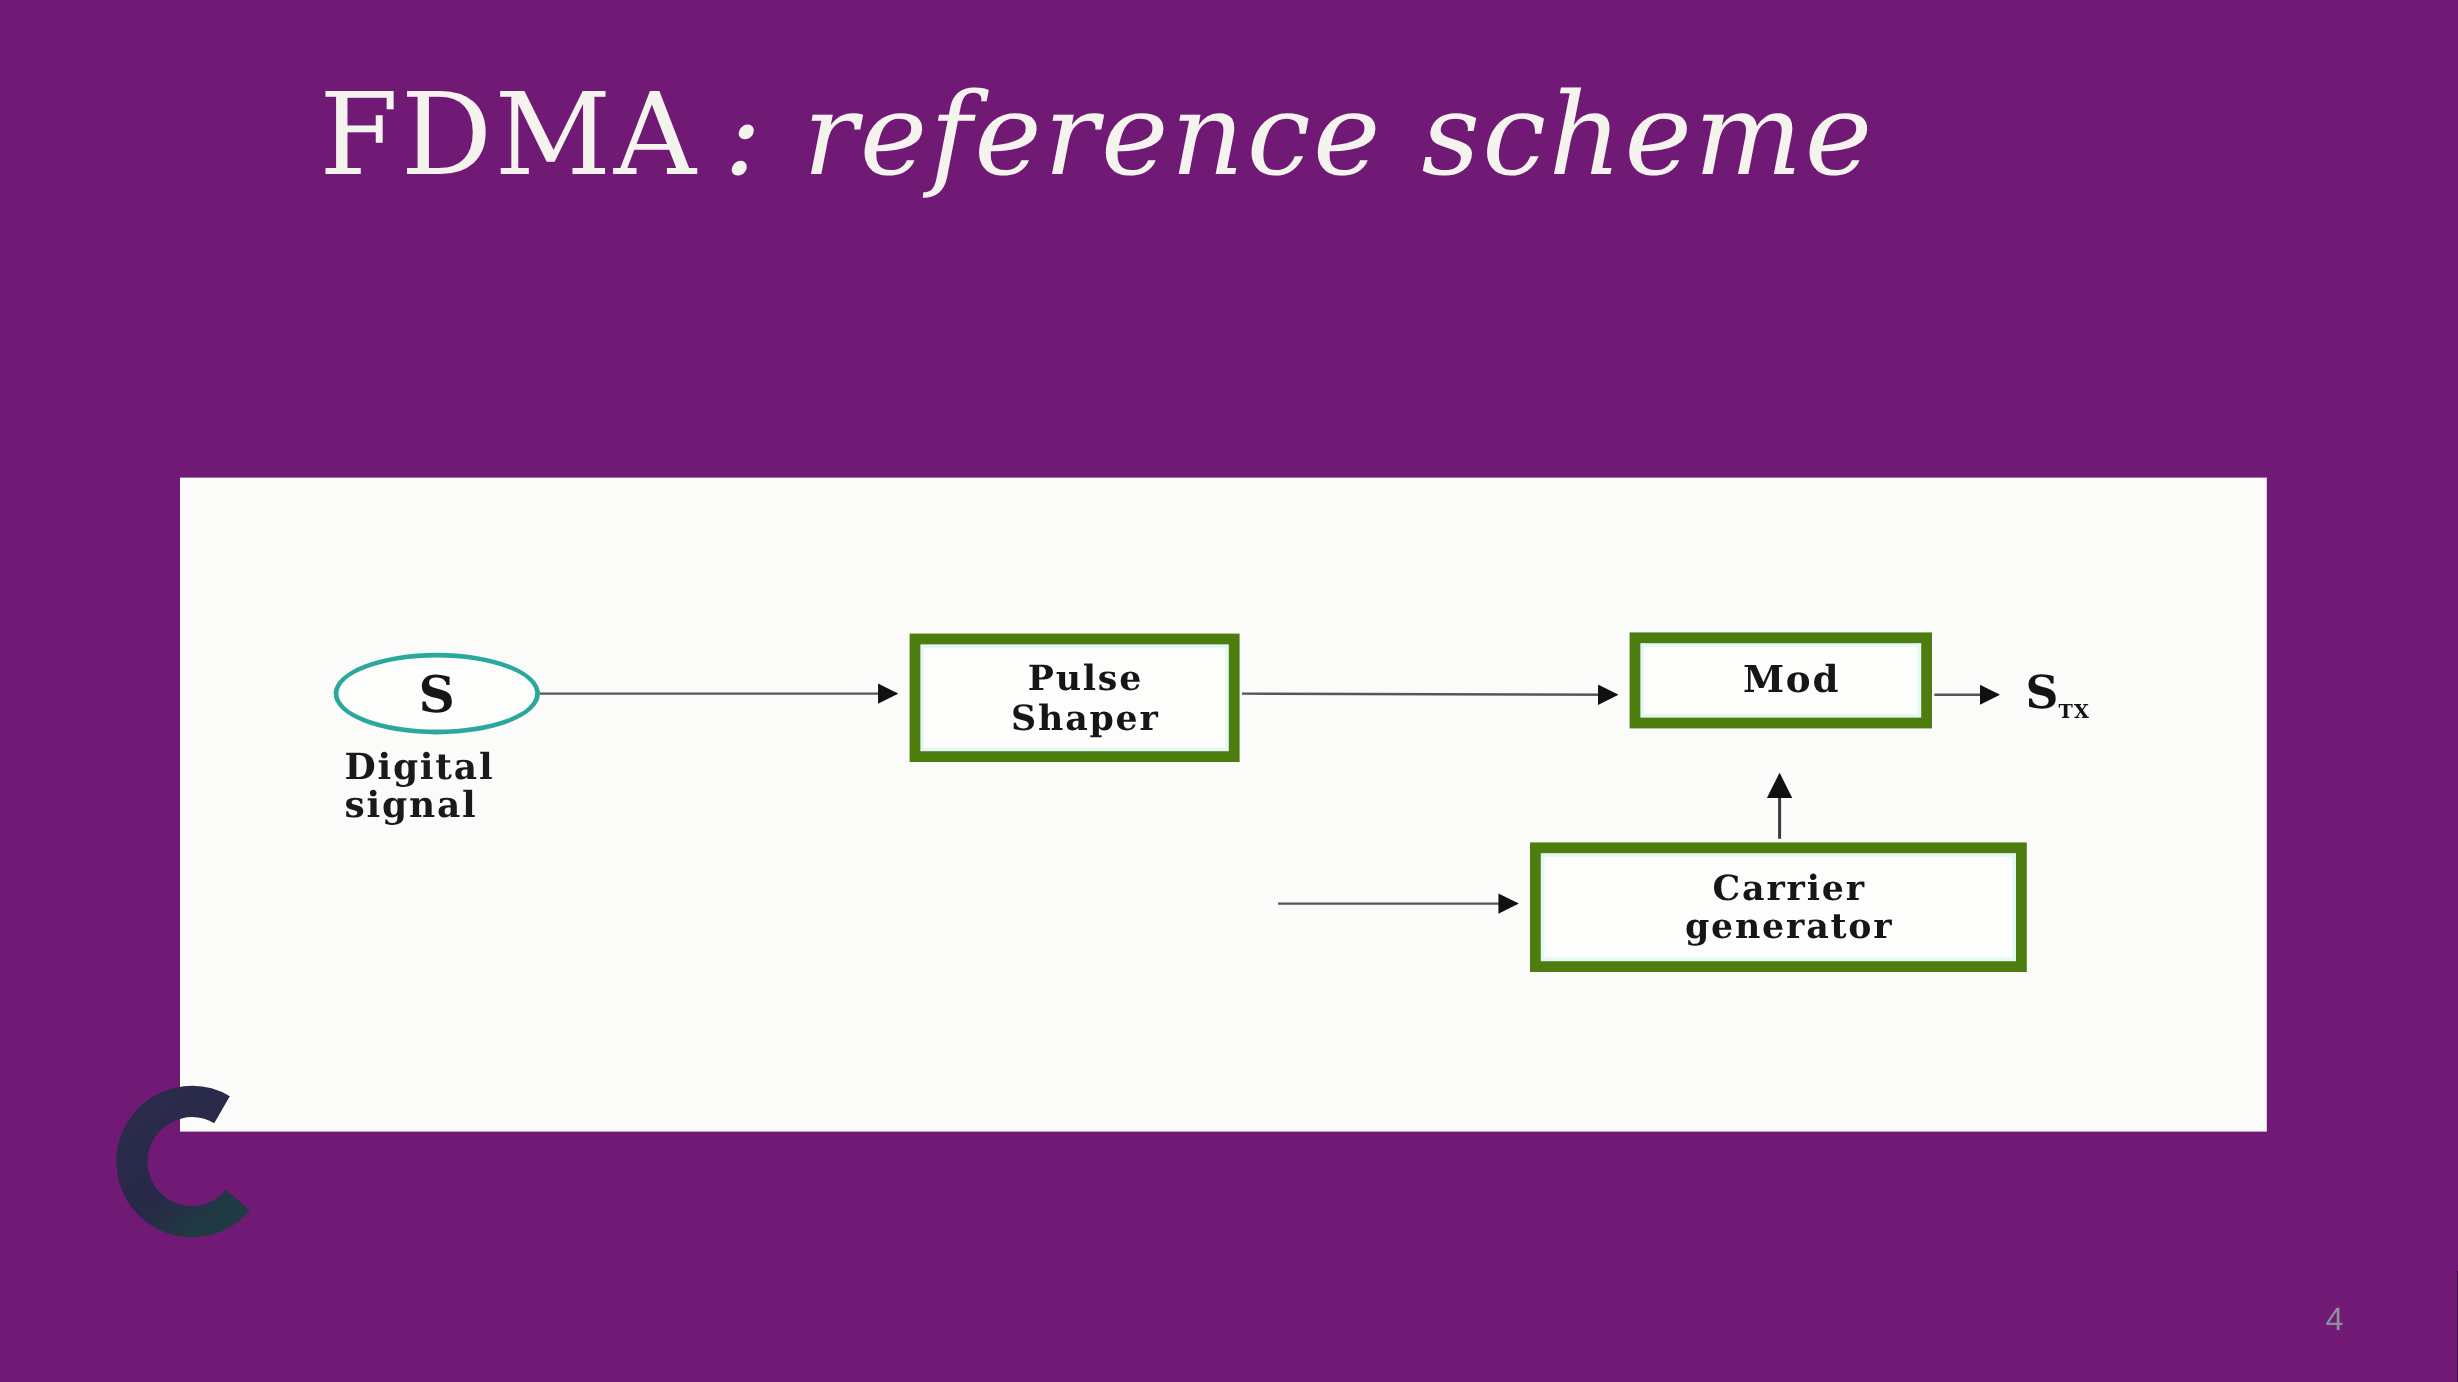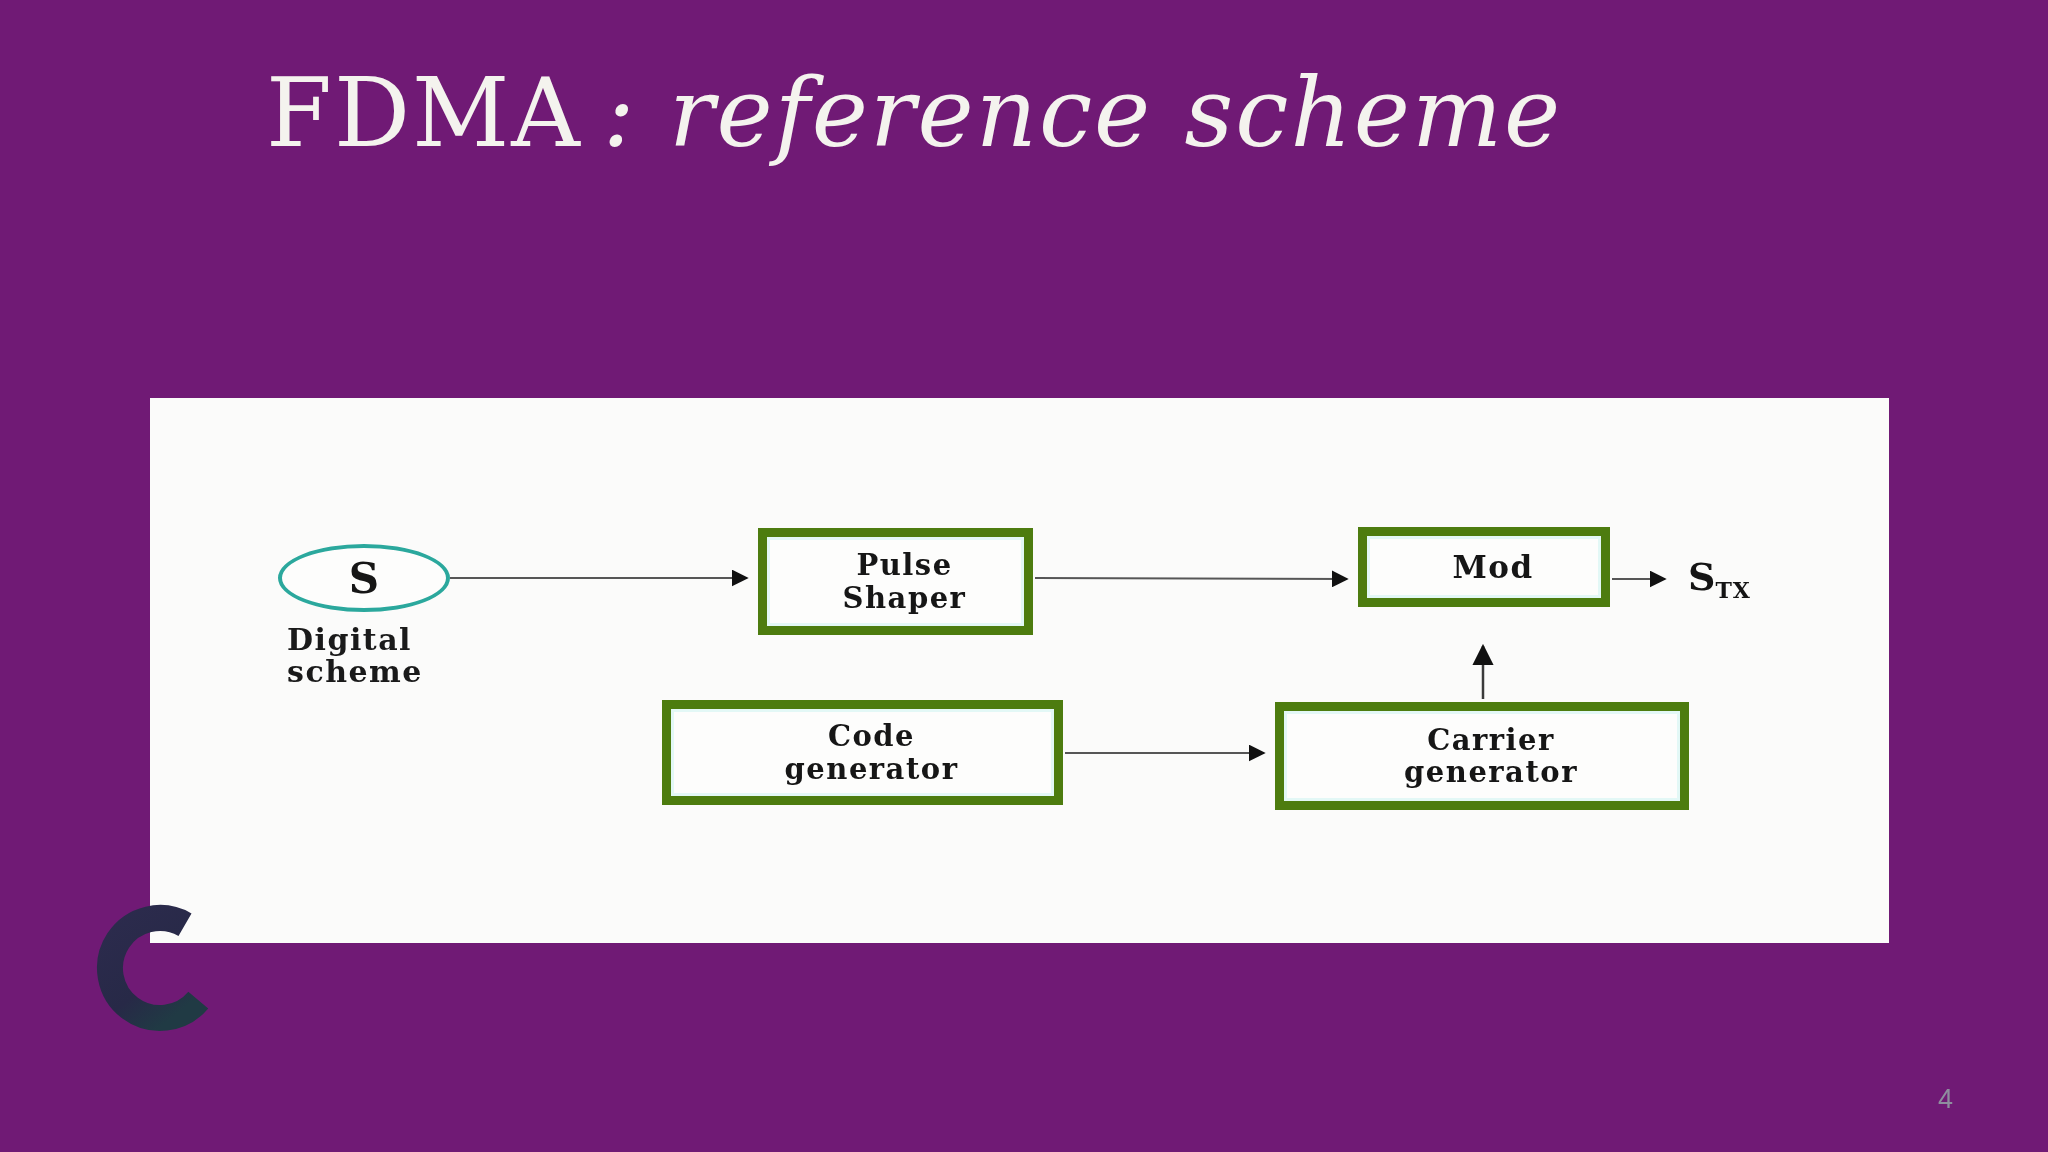--- a/index.html
+++ b/index.html
@@ -85,21 +85,21 @@
   
   .output-label{
     position:absolute;
     left:1538px;top:156px;
     color:#141414;
     font-size:38px;font-weight:bold;
     font-family:"DejaVu Serif", serif;
     white-space:nowrap;
   }
   .output-label sub{
-    font-size:22px;
+    font-size:16px;
     letter-spacing:1px;
     vertical-align:-8px;
   }
   
   .crescent{
     position:absolute;
     left:85px;top:893px;
     width:150px;height:150px;
   }
   .page-number{
@@ -128,33 +128,30 @@
       <line x1="300" y1="180" x2="597" y2="180" stroke="#565656" stroke-width="2" marker-end="url(#arrow)"></line>
       <line x1="885" y1="180" x2="1197" y2="181" stroke="#565656" stroke-width="2" marker-end="url(#arrow)"></line>
       <line x1="1462" y1="181" x2="1515" y2="181" stroke="#565656" stroke-width="2" marker-end="url(#arrow)"></line>
       <line x1="915" y1="355" x2="1114" y2="355" stroke="#565656" stroke-width="2" marker-end="url(#arrow)"></line>
       <line x1="1333" y1="301" x2="1333" y2="248" stroke="#3a3a3a" stroke-width="2.5" marker-end="url(#arrow)"></line>
     </svg>
 
     <div class="node-ellipse">
       <span>S</span>
     </div>
-    <div class="node-caption">Digital scheme</div>
+    <div class="node-caption">Digital signal</div>
 
     <div class="node-box box-pulse-shaper">
       <span class="wrap">Pulse Shaper</span>
     </div>
 
     <div class="node-box box-mod">
       <span class="wrap">Mod</span>
     </div>
 
-    <div class="node-box box-code-generator">
-      <span class="wrap">Code generator</span>
-    </div>
 
     <div class="node-box box-carrier-generator">
       <span class="wrap">Carrier generator</span>
     </div>
 
     <div class="output-label"><span>S</span><sub>TX</sub></div>
 
   </div>
 
   <svg class="crescent" viewBox="0 0 150 150" width="150" height="150">

